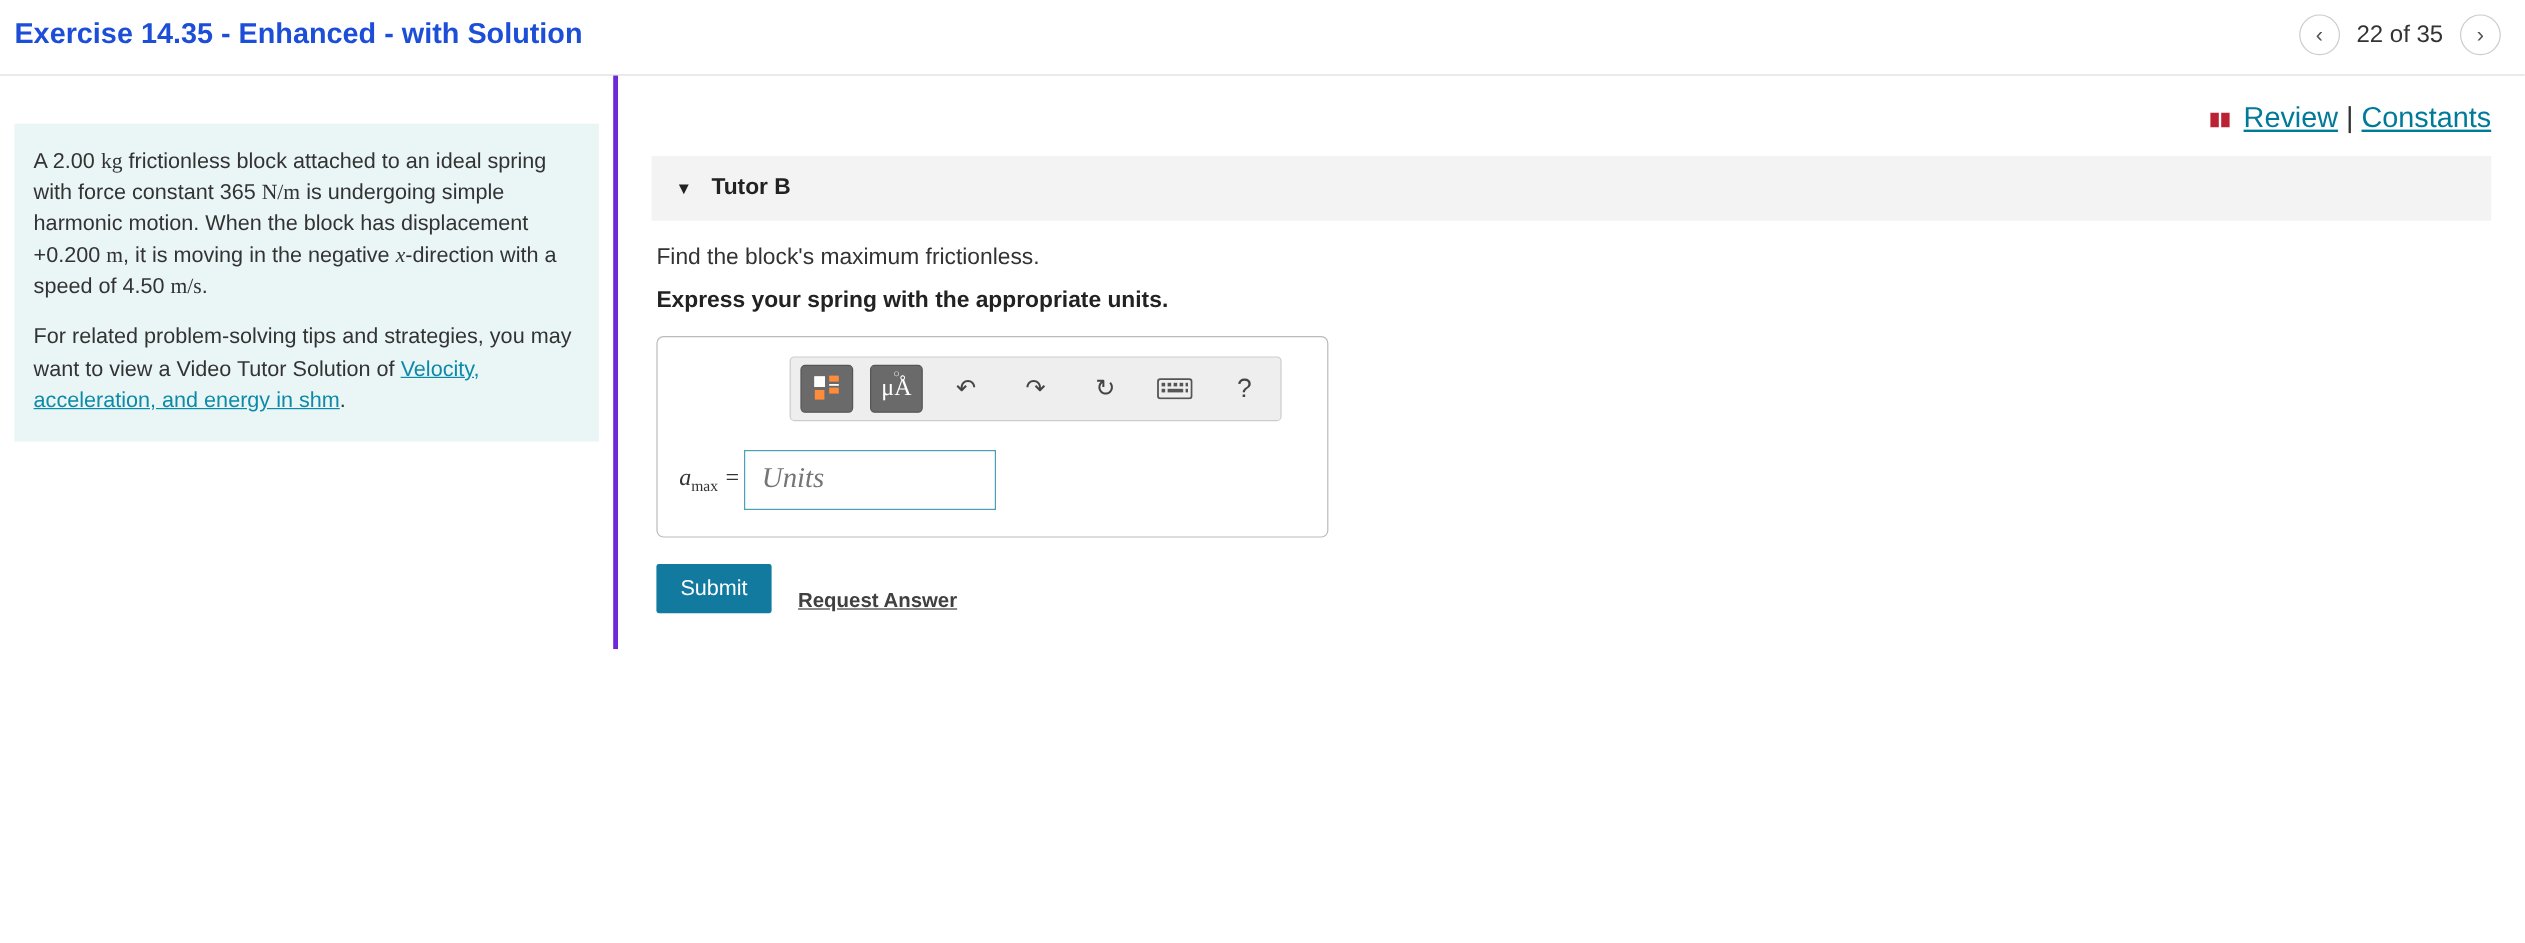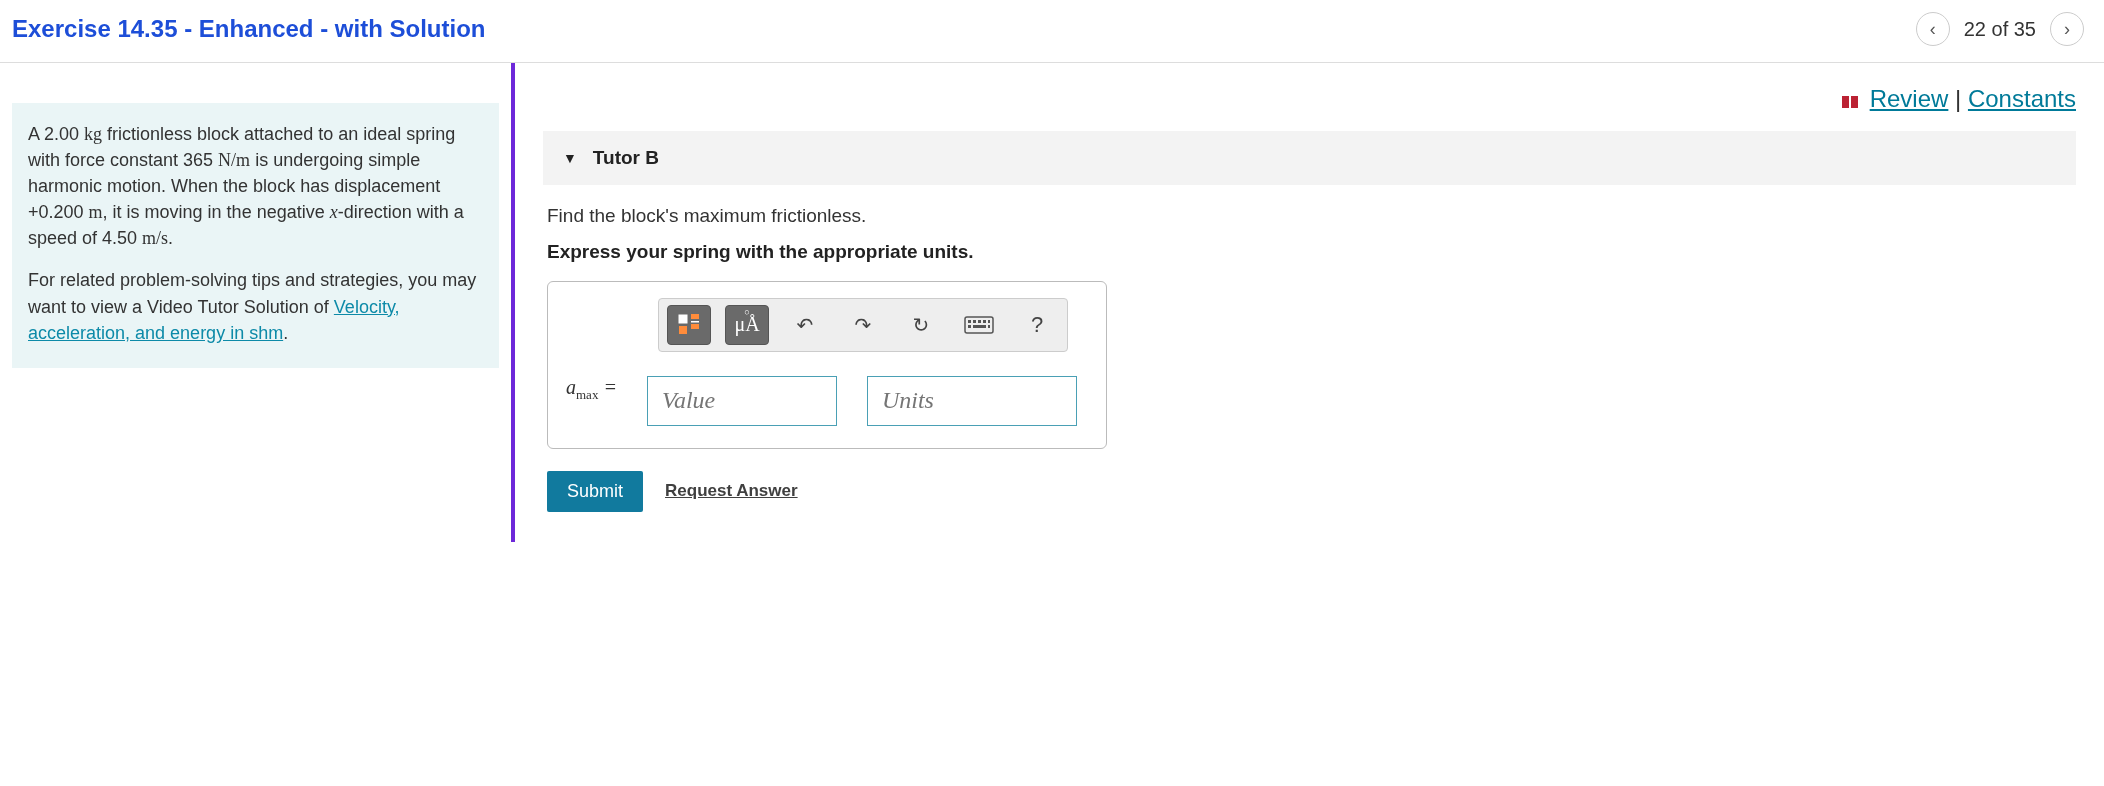--- a/index.html
+++ b/index.html
@@ -20,27 +20,27 @@
 .part-header .tri { font-size: 14px; color: #222; }
 .part-header .lbl { font-size: 19px; font-weight: bold; color: #222; }
 .part-body { padding: 20px 4px 10px 4px; }
 .prompt { font-size: 19px; color: #333; margin-bottom: 14px; }
 .instr { font-size: 19px; font-weight: bold; color: #222; margin-bottom: 18px; }
 .answer-box { border: 1px solid #bbb; border-radius: 6px; padding: 16px 18px 22px 18px; width: 560px; }
 .toolbar { background: #eee; border: 1px solid #ccc; border-radius: 4px; padding: 6px 8px; display: inline-flex; align-items: center; gap: 14px; margin-left: 92px; }
 .tb-btn { width: 44px; height: 40px; border-radius: 4px; display: inline-flex; align-items: center; justify-content: center; cursor: pointer; font-size: 20px; color: #444; border: 1px solid transparent; }
 .tb-btn.dark { background: #6a6a6a; color: #fff; border: 1px solid #555; }
 .tb-btn.plain { background: transparent; }
-.input-row { display: flex; gap: 30px; margin-top: 24px; }
+.input-row { display: flex; align-items: center; gap: 3px; margin-top: 24px; }
 .var-label { font-size: 20px; font-style: italic; font-family: Georgia, 'Times New Roman', serif; color: #333; }
 .var-label sub { font-size: 13px; font-style: normal; }
 .val-input, .unit-input { height: 50px; border: 1px solid #4aa0b5; font-size: 24px; font-style: italic; font-family: Georgia, 'Times New Roman', serif; color: #999; padding: 0 14px; background: #fff; }
 .val-input { width: 190px; }
 .unit-input { width: 210px; }
-.actions { margin-top: 22px; display: flex; align-items: center; gap: 22px; }
+.actions { margin-top: 22px; display: flex; align-items: flex-end; gap: 22px; }
 .submit-btn { background: #117a9e; color: #fff; border: none; padding: 10px 20px; font-size: 18px; border-radius: 2px; cursor: pointer; }
 .req-link { color: #404040; font-weight: bold; text-decoration: underline; font-size: 17px; cursor: pointer; }
 a.inline-link { color: #0d8aa8; text-decoration: underline; }
 .kbd-icon svg, .frac-icon svg { display:block; }
 </style>
 </head>
 <body>
 
 <div class="header">
   <div class="header-title">Exercise 14.35 - Enhanced - with Solution</div>
@@ -123,21 +123,20 @@
                 <rect x="24" y="9" width="2" height="3" fill="#555"></rect>
             </svg>
           </span>
           <span class="tb-btn plain" style="font-size:22px;">?</span>
         </div>
 
         <div class="input-row">
           <span class="var-label">
             <span style="font-style:italic">a</span><sub>max</sub> =
           </span>
-          <input class="val-input" placeholder="Value" style="">
           <input class="unit-input" placeholder="Units" style="">
         </div>
       </div>
 
       <div class="actions">
         <button class="submit-btn">Submit</button>
         <a class="req-link">Request Answer</a>
       </div>
     </div>
   </div>

